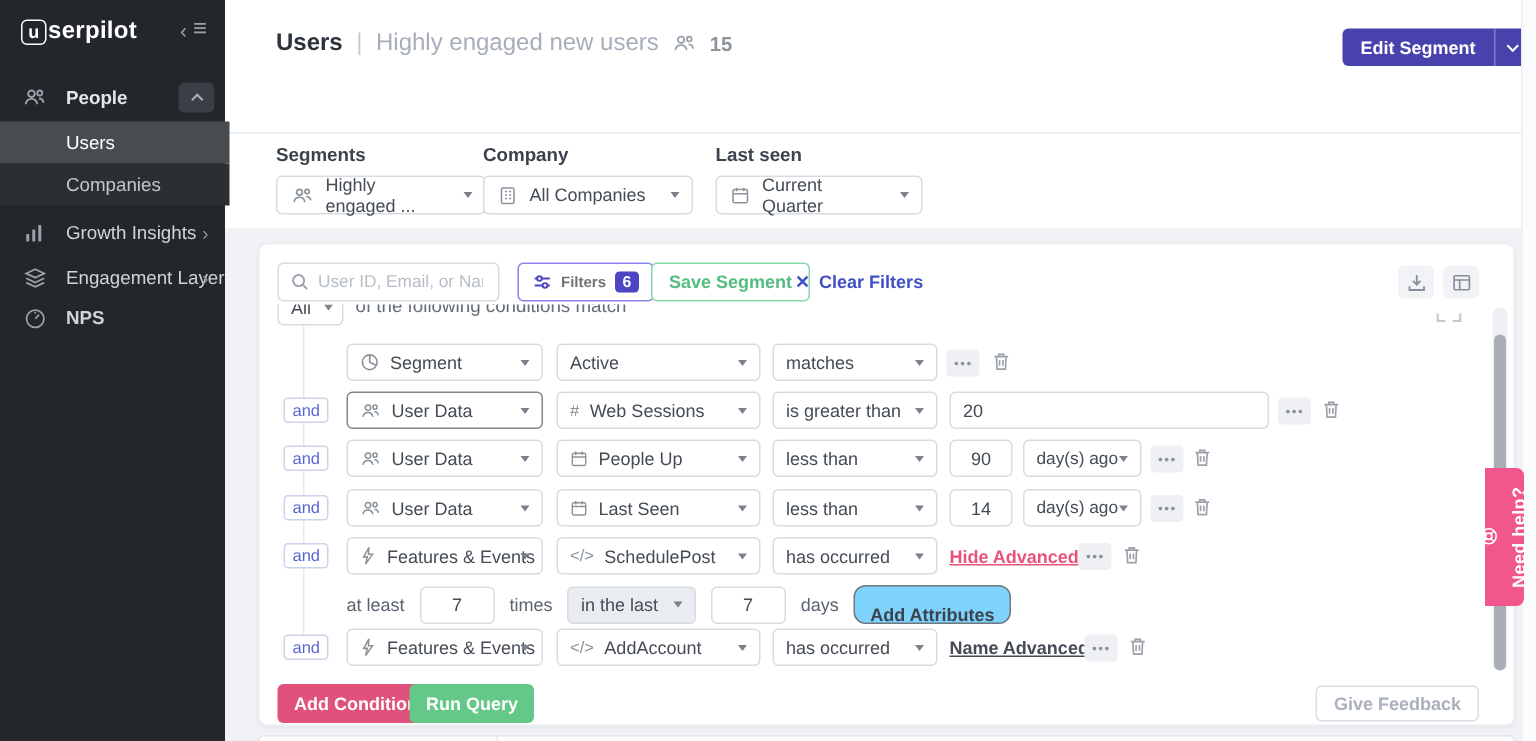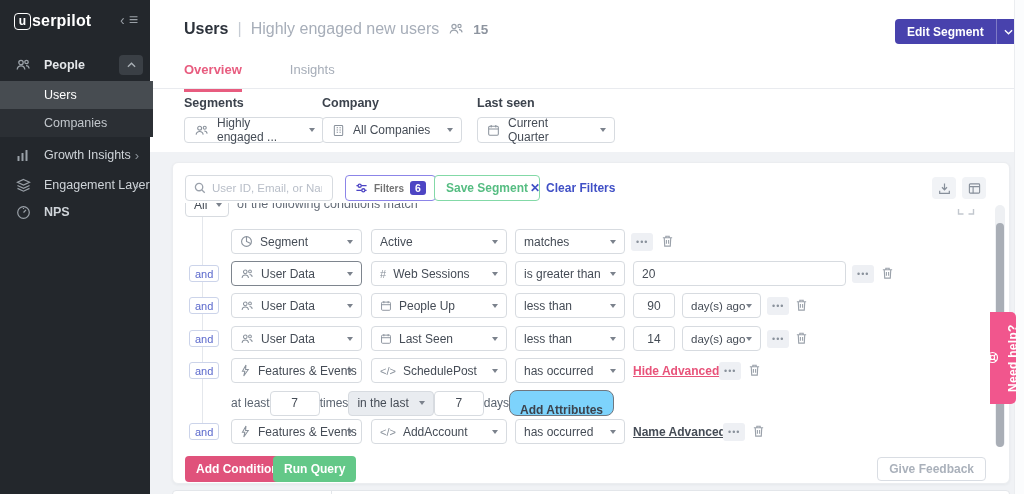--- a/index.html
+++ b/index.html
@@ -72,21 +72,21 @@
   .dd .pre { color:#8a929c; font-size:11px; flex:none; }
   .c-type { left:58px; width:131px; }
   .c-field { left:198px; width:136px; }
   .c-op { left:342px; width:110px; }
   .num-input { position:absolute; height:25px; border:1px solid #d7dbe0; border-radius:4px; font-size:12px; color:#454c56; font-family:inherit; outline:none; }
   .dots-btn { position:absolute; top:4px; height:18px; background:#eef0f4; border:none; border-radius:3px; color:#8a929c; font-size:9px; letter-spacing:1px; padding:0 5px; cursor:pointer; }
   .trash-btn { position:absolute; top:5px; background:none; border:none; color:#9aa1aa; cursor:pointer; padding:0; }
   .adv-link { position:absolute; top:6px; font-size:12px; font-weight:bold; text-decoration:underline; cursor:pointer; white-space:nowrap; }
   .adv-link.pink { color:#e8537a; }
   .adv-link.dark { color:#454c56; }
-  .adv-row { position:absolute; left:58px; display:flex; align-items:center; font-size:12px; color:#5b6470; }
+  .adv-row { position:absolute; left:58px; display:flex; align-items:center; gap:10px; font-size:12px; color:#5b6470; }
   .adv-row .num-input { position:static; width:50px; text-align:center; }
   .adv-row .dd { position:relative; padding-right:24px; }
   .btn-attrs { height:25px; background:#7dd3fc; border:1px solid #70777f; border-radius:8px; font-size:12px; font-weight:bold; color:#3c434d; padding:12px 10px; cursor:pointer; font-family:inherit; }
   .expand-ic { position:absolute; left:784px; top:2px; color:#c2c7ce; }
   .scroll-track { position:absolute; right:4px; top:42px; bottom:36px; width:10px; background:#eef0f3; border-radius:5px; }
   .scroll-thumb { position:absolute; right:1px; top:18px; bottom:0; width:8px; background:#a9aeb6; border-radius:4px; cursor:grab; }
 
   
   .btn-addcond { position:absolute; left:12px; top:293px; height:26px; background:#e0527b; border:none; border-radius:4px; color:#fff; font-size:12px; font-weight:bold; padding:0 11px; cursor:pointer; font-family:inherit; }
   .btn-run { position:absolute; left:100px; top:293px; height:26px; background:#63c888; border:none; border-radius:4px; color:#fff; font-size:12px; font-weight:bold; padding:0 11px; cursor:pointer; font-family:inherit; }
@@ -196,24 +196,20 @@
 
   <button class="edit-seg">
     <span class="main">Edit Segment</span>
     <span class="split">
       <svg width="9" height="6" viewBox="0 0 10 6" fill="none" stroke="#fff" stroke-width="1.5">
           <path d="M1 1l4 4 4-4"></path>
         </svg>
     </span>
   </button>
 
-  <div class="tabs">
-    <span class="tab active">Overview</span>
-    <span class="tab idle">Insights</span>
-  </div>
 
   <div class="fgroup" style="left:184px;">
     <div class="flabel">Segments</div>
     <div class="fdrop" style="width:140px;">
       <span class="gic">
         <svg width="15" height="13" viewBox="0 0 16 14" fill="none" stroke="currentColor" stroke-width="1.2">
             <circle cx="6" cy="4.5" r="2.1"></circle>
             <path d="M2.2 11.5c.3-2.3 1.9-3.4 3.8-3.4s3.5 1.1 3.8 3.4"></path>
             <circle cx="11.5" cy="4" r="1.6"></circle>
             <path d="M11 7.6c1.7 0 2.8 1 3.1 2.8"></path>

